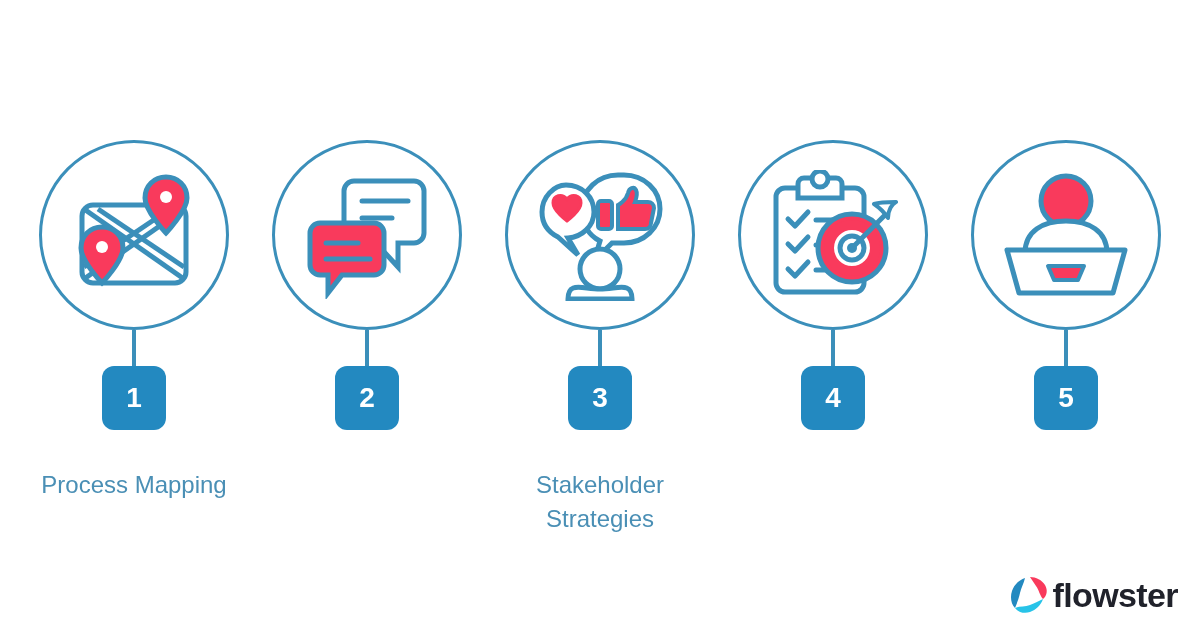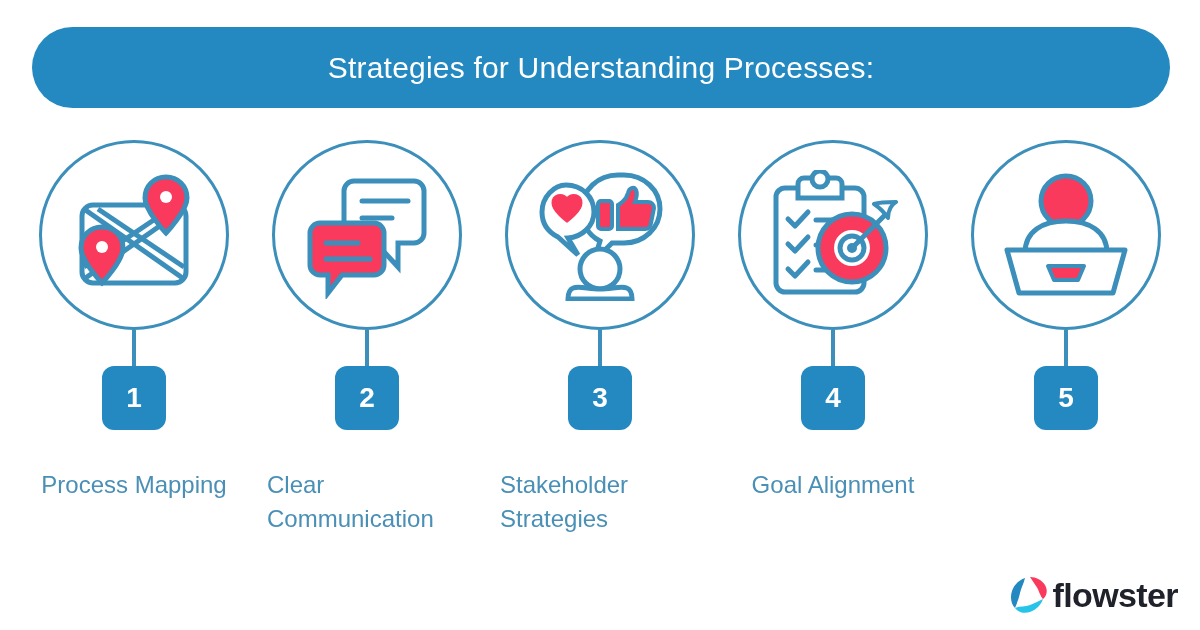--- a/index.html
+++ b/index.html
@@ -68,21 +68,21 @@
     background:#2389c0;
     border-radius:12px;
     display:flex; align-items:center; justify-content:center;
     color:#ffffff;
     font-size:28px;
     font-weight:700;
   }
 
   .label {
     margin-top:38px;
-    text-align:left;
+    text-align:center;
     color:#4a8fb5;
     font-size:24px;
     line-height:1.42;
     font-weight:400;
     max-width:200px;
   }
 
   
   .logo {
     position:absolute;
@@ -95,23 +95,20 @@
     font-weight:700;
     color:#20222b;
     letter-spacing:-0.6px;
   }
 </style>
 </head>
 <body>
 
 <div class="canvas">
 
-  <div class="banner">
-    <div class="banner-title">Strategies for Understanding Processes:</div>
-  </div>
 
   <div class="steps">
 
     <div class="step">
       <div class="circle">
         <span>
           <svg width="132" height="128" viewBox="0 0 132 128" fill="none">
             <rect x="14" y="34" width="104" height="78" rx="11" stroke="#3b8fba" stroke-width="5" fill="#ffffff"></rect>
             <path d="M16 38 L116 108" stroke="#3b8fba" stroke-width="5" fill="none"></path>
             <path d="M30 38 L116 96" stroke="#3b8fba" stroke-width="5" fill="none"></path>
@@ -141,21 +138,20 @@
             <path d="M18 52 H72 A10 10 0 0 1 82 62 V94 A10 10 0 0 1 72 104 H40 L26 122 L26 104 H18 A10 10 0 0 1 8 94 V62 A10 10 0 0 1 18 52 Z" fill="#f93a5c" stroke="#3b8fba" stroke-width="5"></path>
             <path d="M24 72 H56" stroke="#3b8fba" stroke-width="5" stroke-linecap="round"></path>
             <path d="M24 88 H68" stroke="#3b8fba" stroke-width="5" stroke-linecap="round"></path>
           </svg>
         </span>
       </div>
       <div class="connector"></div>
       <div class="badge">
         <span>2</span>
       </div>
-      <div class="label">Clear Communication</div>
     </div>
 
     <div class="step">
       <div class="circle">
         <span>
           <svg width="128" height="132" viewBox="0 0 128 132" fill="none">
             <path d="M88 6 C108 6 124 21 124 40 C124 59 108 74 88 74 L76 74 L58 92 L64 72 C52 66 46 54 46 40 C46 21 62 6 82 6 Z" fill="#ffffff" stroke="#3b8fba" stroke-width="5"></path>
             <path d="M30 16 C46 16 58 28 58 43 C58 57 46 68 32 69 L42 86 L22 68 C12 63 6 54 6 43 C6 28 18 16 30 16 Z" fill="#ffffff" stroke="#3b8fba" stroke-width="5"></path>
             <path d="M31 30 C36 24 45 26 45 34 C45 42 31 52 31 52 C31 52 17 42 17 34 C17 26 26 24 31 30 Z" fill="#f93a5c" stroke="#f93a5c" stroke-width="3"></path>
             <rect x="62" y="32" width="14" height="28" rx="3" fill="#f93a5c" stroke="#3b8fba" stroke-width="4"></rect>
@@ -192,21 +188,20 @@
             <circle cx="84" cy="78" r="5" fill="#3b8fba"></circle>
             <path d="M84 78 L118 44" stroke="#3b8fba" stroke-width="5" stroke-linecap="round"></path>
             <path d="M106 34 C112 38 116 42 120 48 C120 40 124 34 128 32 C120 32 112 32 106 34 Z" fill="#ffffff" stroke="#3b8fba" stroke-width="4" stroke-linejoin="round"></path>
           </svg>
         </span>
       </div>
       <div class="connector"></div>
       <div class="badge">
         <span>4</span>
       </div>
-      <div class="label">Goal Alignment</div>
     </div>
 
     <div class="step">
       <div class="circle">
         <span>
           <svg width="130" height="124" viewBox="0 0 130 124" fill="none">
             <circle cx="65" cy="28" r="25" fill="#f93a5c" stroke="#3b8fba" stroke-width="5"></circle>
             <path d="M24 80 C24 58 42 48 65 48 C88 48 106 58 106 80 Z" fill="#ffffff" stroke="#3b8fba" stroke-width="5"></path>
             <path d="M6 77 H124 L112 120 H18 Z" fill="#ffffff" stroke="#3b8fba" stroke-width="5" stroke-linejoin="round"></path>
             <path d="M47 93 H83 L77 107 H53 Z" fill="#f93a5c" stroke="#3b8fba" stroke-width="4" stroke-linejoin="round"></path>

